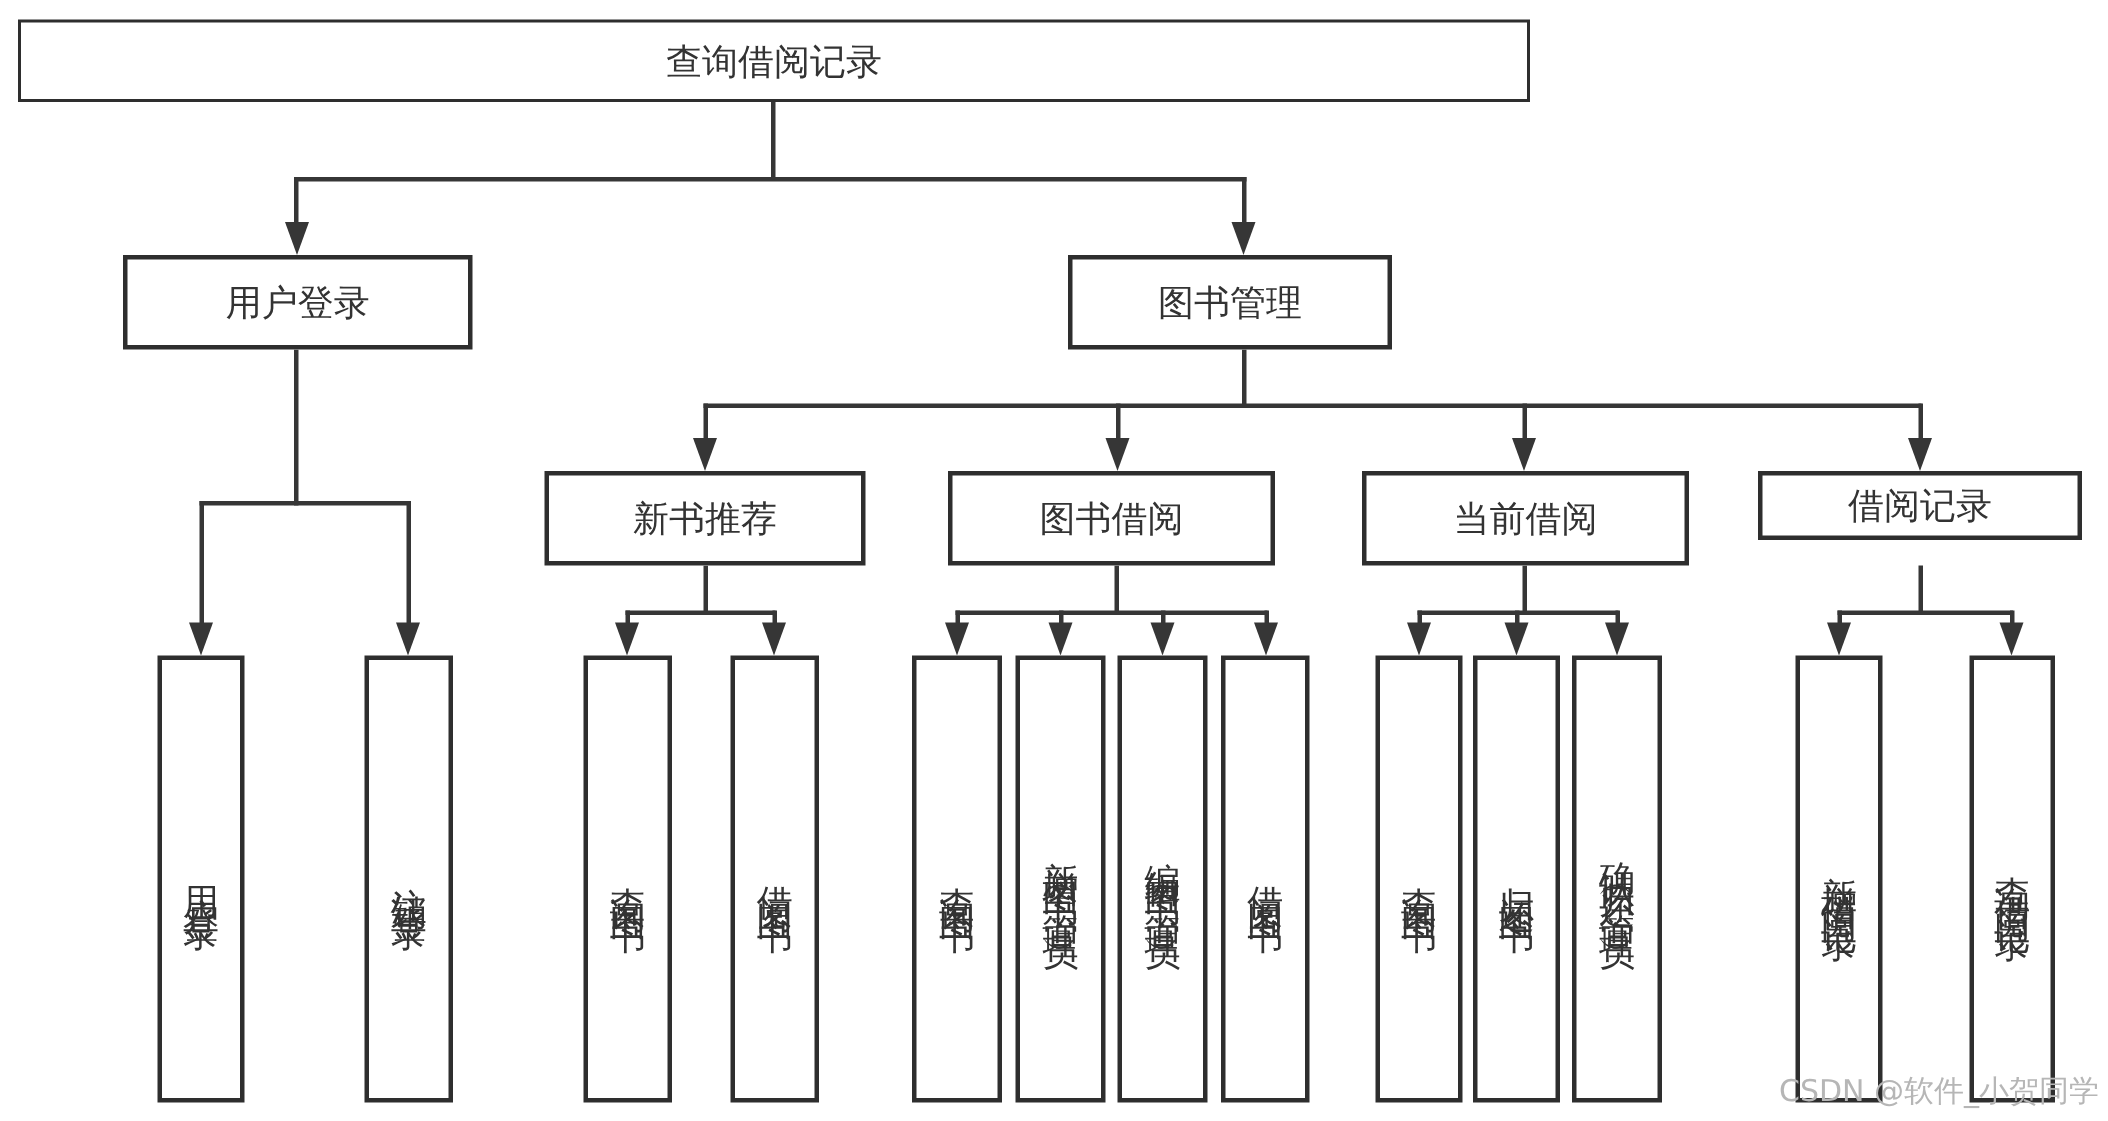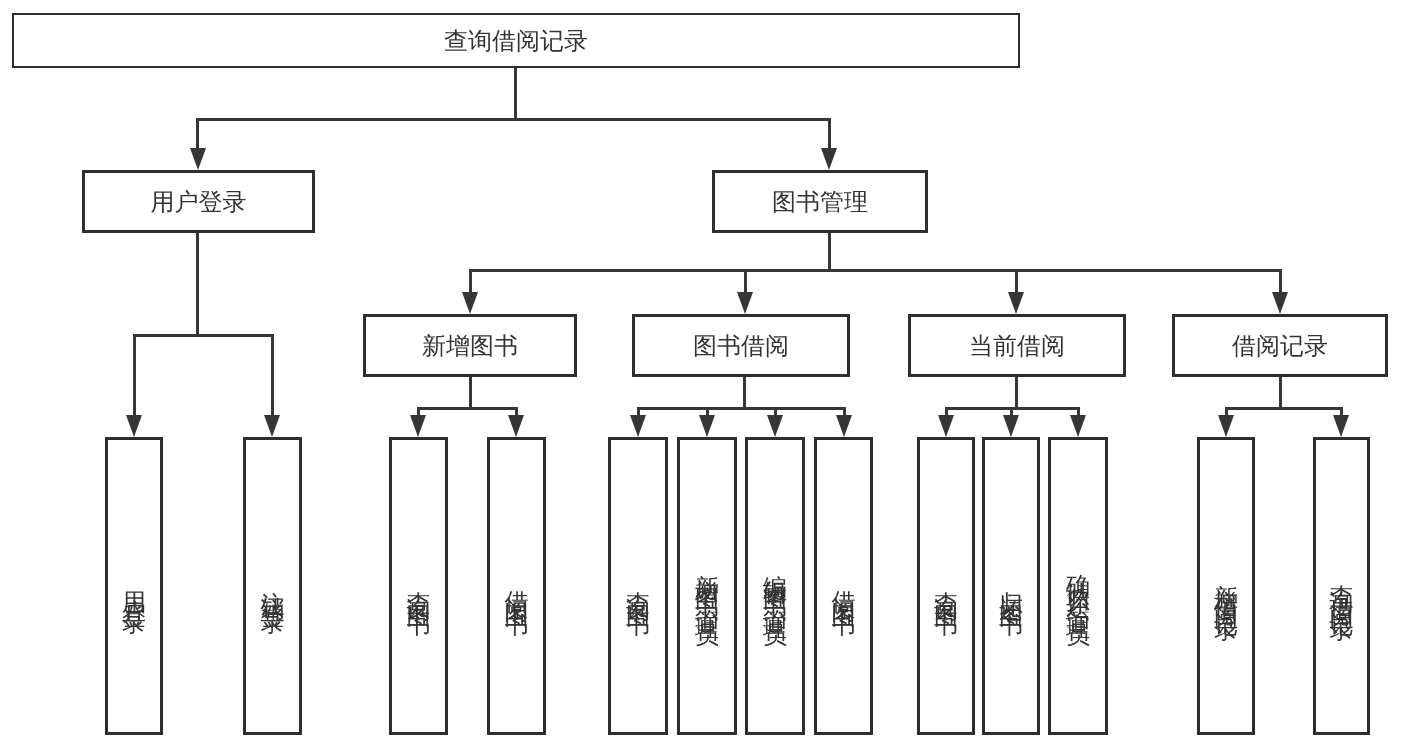--- a/index.html
+++ b/index.html
@@ -61,29 +61,29 @@
   </div>
 
   <div class="box" style="left:82px; top:170px; width:233px; height:63px;">
     <span>用户登录</span>
   </div>
   <div class="box" style="left:712px; top:170px; width:216px; height:63px;">
     <span>图书管理</span>
   </div>
 
   <div class="box" style="left:363px; top:314px; width:214px; height:63px;">
-    <span>新增图书</span>
+    <span>新书推荐</span>
   </div>
   <div class="box" style="left:908px; top:314px; width:218px; height:63px;">
     <span>当前借阅</span>
   </div>
   <div class="box" style="left:632px; top:314px; width:218px; height:63px;">
     <span>图书借阅</span>
   </div>
-  <div class="box" style="left:1172px; top:314px; width:216px; height:63px;">
+  <div class="box" style="left:1172px; top:314px; width:216px; height:46px;">
     <span>借阅记录</span>
   </div>
 
   <div class="box" style="left:105px; top:437px; width:58px; height:298px;">
     <span class="vtext">用户登录</span>
   </div>
   <div class="box" style="left:243px; top:437px; width:59px; height:298px;">
     <span class="vtext">注销登录</span>
   </div>
 
@@ -176,14 +176,15 @@
   <div class="vline" style="left:1077px; top:407px; height:12px;"></div>
   <div class="arrow" style="left:1070px; top:415px;"></div>
 
   <div class="vline" style="left:1279px; top:377px; height:33px;"></div>
   <div class="hline" style="left:1225px; top:407px; width:117px;"></div>
   <div class="vline" style="left:1225px; top:407px; height:12px;"></div>
   <div class="arrow" style="left:1218px; top:415px;"></div>
   <div class="vline" style="left:1340px; top:407px; height:12px;"></div>
   <div class="arrow" style="left:1333px; top:415px;"></div>
 
+  <div class="watermark">CSDN @软件_小贺同学</div>
 
 </div>
 
 </body></html>

